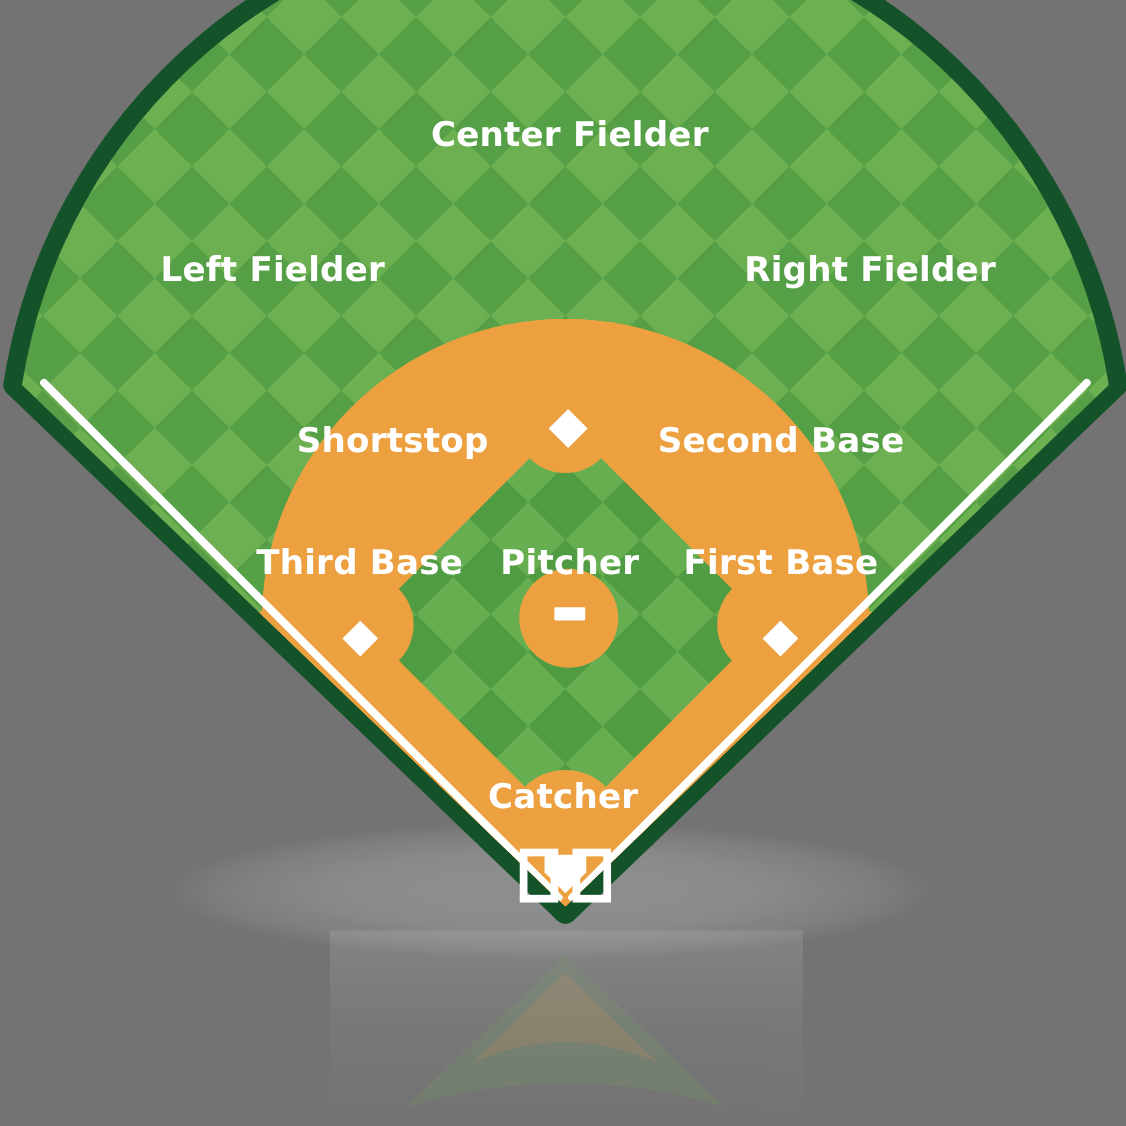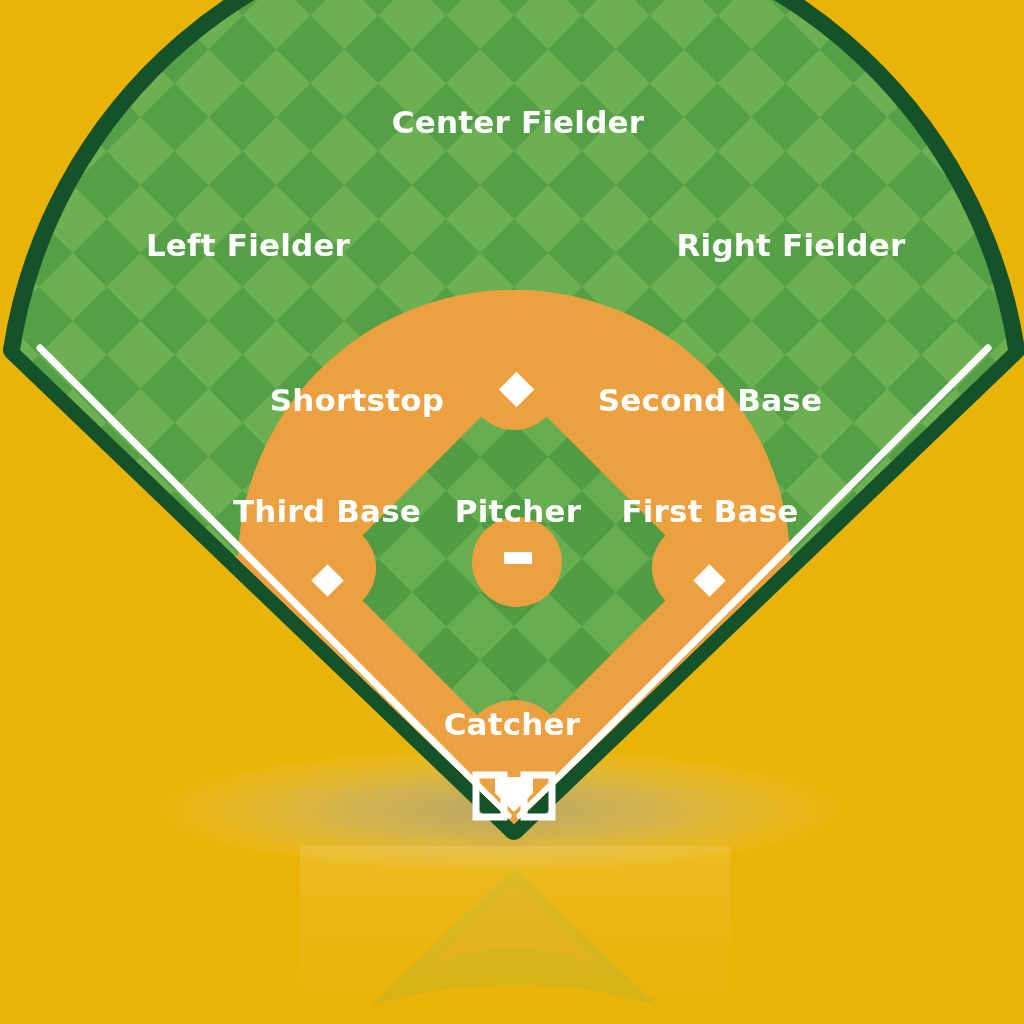--- a/index.html
+++ b/index.html
@@ -10,21 +10,21 @@
   body {
     width: 1024px;
     height: 1024px;
     overflow: hidden;
     font-family: "DejaVu Sans", "Liberation Sans", sans-serif;
   }
   #field-wrap {
     position: relative;
     width: 1024px;
     height: 1024px;
-    background: #eab308;
+    background: #737373;
   }
   #field-svg {
     display: block;
     width: 1024px;
     height: 1024px;
   }
   .pos-label {
     font-family: "DejaVu Sans", "Liberation Sans", sans-serif;
     font-weight: bold;
     font-size: 31px;

